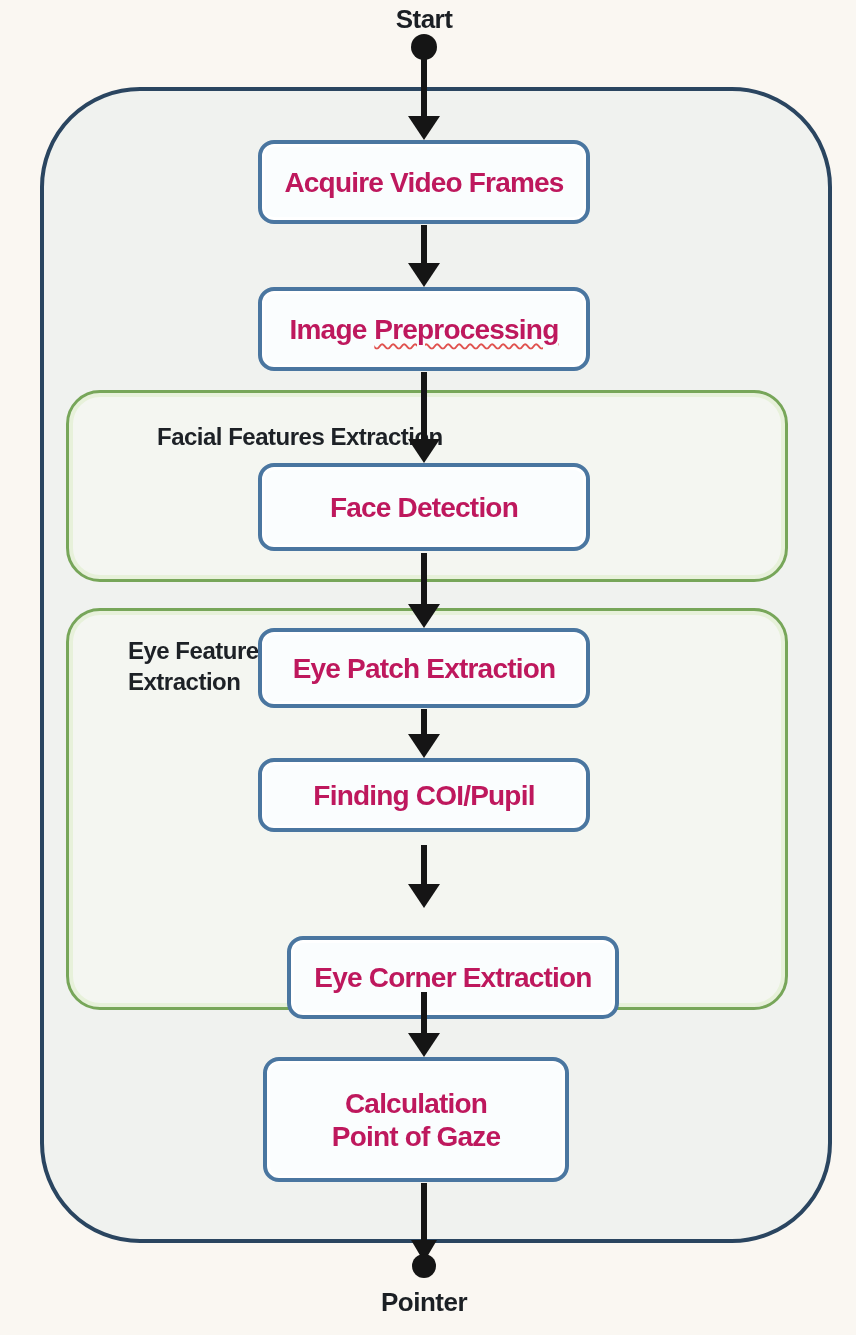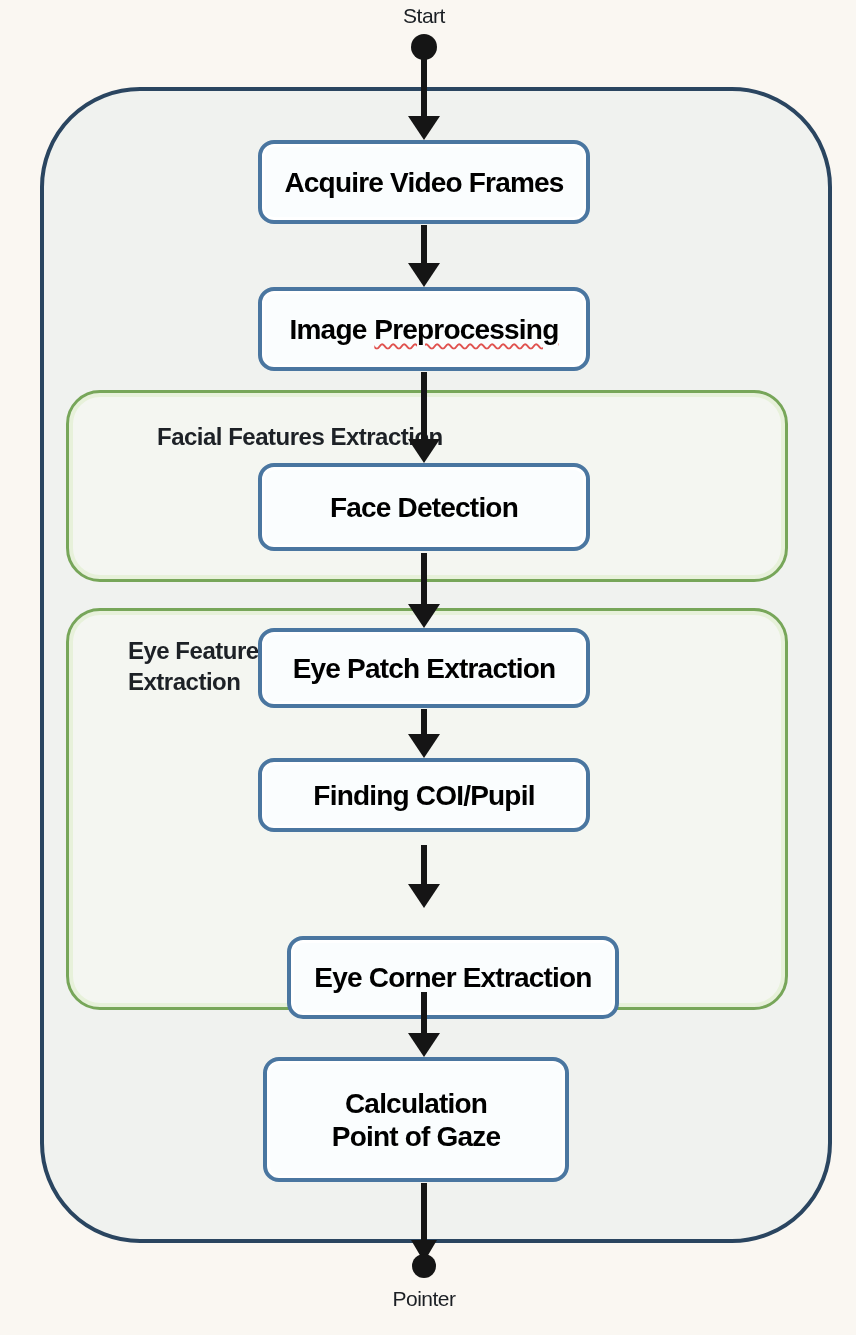--- a/index.html
+++ b/index.html
@@ -46,21 +46,21 @@
   .group2-label{left:59px;top:24px;}
   
   .node{
     position:absolute;left:258px;width:332px;
     border:4px solid var(--node-border);
     border-radius:16px;
     background:#fafdfe;
     box-shadow:inset 0 0 0 3px rgba(255,255,255,0.9);
     display:flex;align-items:center;justify-content:center;
     text-align:center;
-    font-weight:bold;font-size:28px;letter-spacing:-0.8px;color:#000000;
+    font-weight:bold;font-size:28px;letter-spacing:-0.8px;color:#be185d;
     line-height:33px;
   }
   .node-acquire{top:140px;height:84px;}
   .node-preprocess{top:287px;height:84px;align-items:center;}
   .node-face{top:463px;height:88px;}
   .node-eyepatch{top:628px;height:80px;}
   .node-coi{top:758px;height:74px;}
   .node-eyecorner{top:936px;height:83px;margin-left:29px;}
   .node-pog{top:1057px;height:125px;left:263px;width:306px;flex-direction:column;}
   .misspelled{
@@ -93,21 +93,21 @@
   .s8{top:1183px;height:62px;} .h8{top:1240px;}
   
   .terminal-circle{
     position:absolute;border-radius:50%;
     background:var(--arrow);
   }
   .start-circle{left:411px;top:34px;width:26px;height:26px;}
   .end-circle{left:412px;top:1254px;width:24px;height:24px;}
   .terminal-label{
     position:absolute;left:349px;width:150px;text-align:center;
-    font-weight:normal;font-size:21px;letter-spacing:-0.5px;color:#1b1f24;
+    font-weight:bold;font-size:26px;letter-spacing:-0.5px;color:#1b1f24;
   }
   .start-label{top:4px;}
   .end-label{top:1287px;}
 </style>
 </head>
 <body>
 
 <div class="canvas">
 
   <div class="terminal-label start-label">Start</div>

